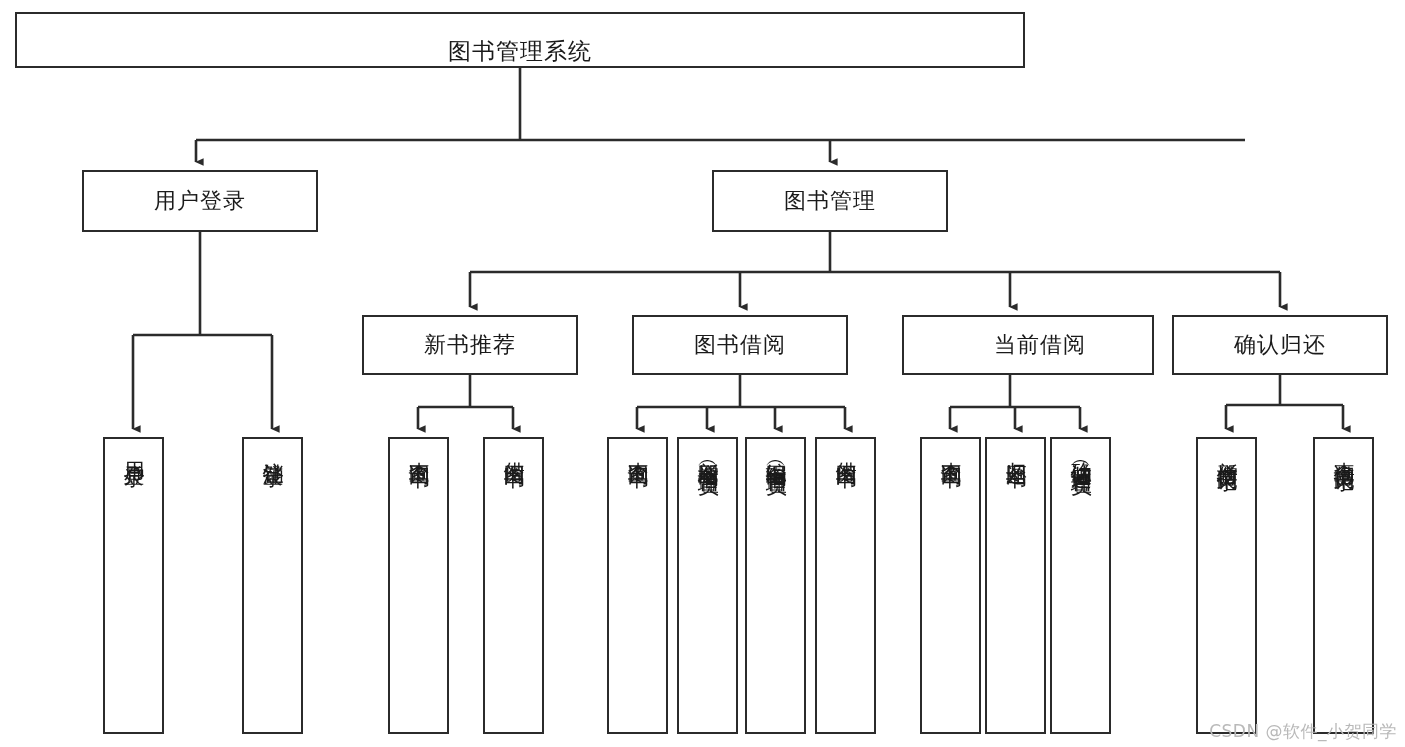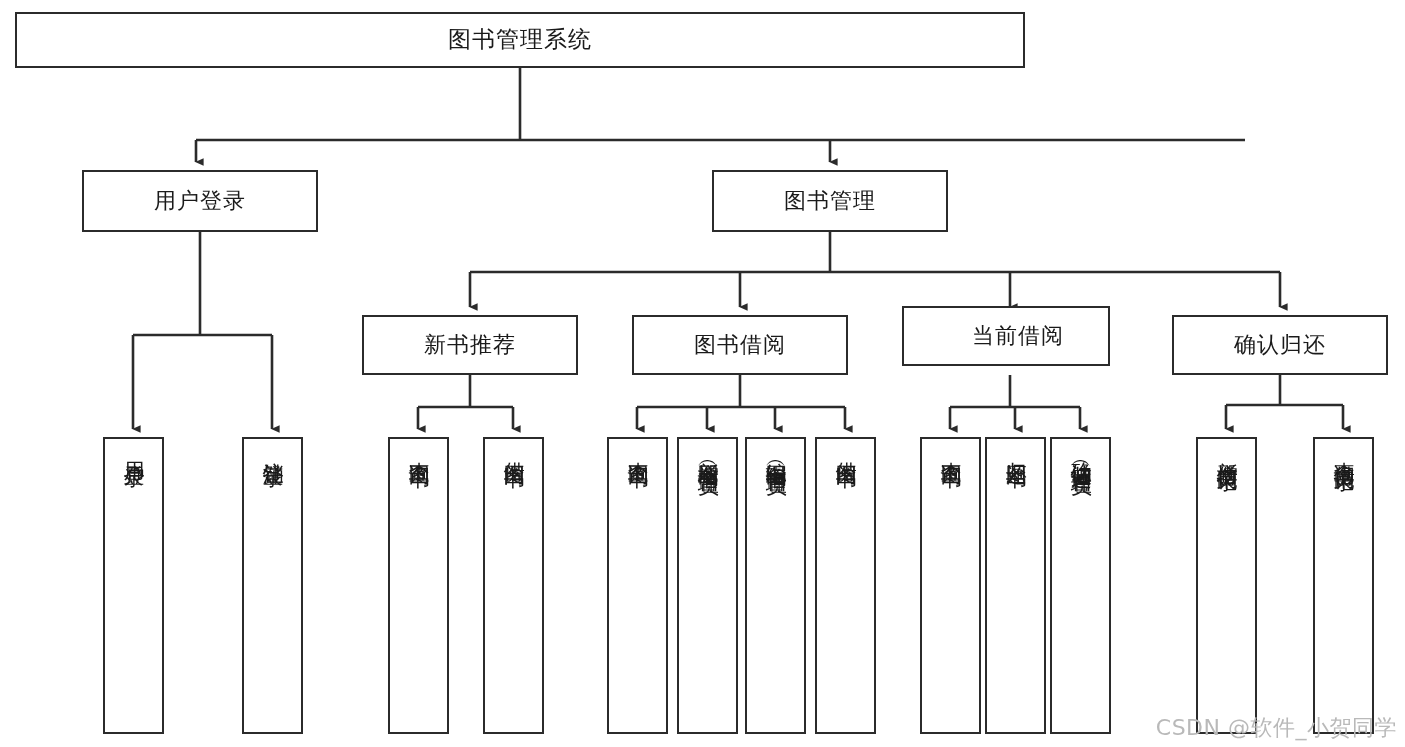--- a/index.html
+++ b/index.html
@@ -36,40 +36,41 @@
     justify-content: center;
     color: #1a1a1a;
   }
   .node.horiz {
     font-size: 22px;
     letter-spacing: 1px;
     line-height: 1.2;
   }
   .node.root {
     font-size: 23px;
+    align-items: flex-end;
   }
   .node.leaf {
     align-items: flex-start;
     justify-content: center;
     padding-top: 6px;
   }
   .vtext {
     writing-mode: vertical-rl;
     text-orientation: upright;
     font-size: 21px;
     line-height: 1.12;
     letter-spacing: 2px;
     white-space: nowrap;
     color: #1a1a1a;
   }
   .watermark {
     position: absolute;
     right: 8px;
     bottom: 4px;
-    font-size: 22px;
+    font-size: 17px;
     color: #b9b9b9;
     letter-spacing: 0.5px;
     white-space: nowrap;
   }
 </style>
 </head>
 <body>
 
 <div id="canvas">
 
@@ -134,21 +135,21 @@
   <div class="node horiz" id="node-l2-1" style="left: 712px; top: 170px; width: 236px; height: 62px;">
     <span>图书管理</span>
   </div>
 
   <div class="node horiz" id="node-l3-0" style="left: 362px; top: 315px; width: 216px; height: 60px;">
     <span>新书推荐</span>
   </div>
   <div class="node horiz" id="node-l3-1" style="left: 632px; top: 315px; width: 216px; height: 60px; text-align: center;">
     <span>图书借阅</span>
   </div>
-  <div class="node horiz" id="node-l3-2" style="left: 902px; top: 306px; width: 208px; height: 60px; padding-left: 24px;">
+  <div class="node horiz" id="node-l3-2" style="left: 902px; top: 315px; width: 252px; height: 60px; padding-left: 24px;">
     <span>当前借阅</span>
   </div>
   <div class="node horiz" id="node-l3-3" style="left: 1172px; top: 315px; width: 216px; height: 60px;">
     <span>确认归还</span>
   </div>
 
   <div class="node leaf" id="node-leaf-0" style="left: 103px; top: 437px; width: 61px; height: 297px;">
     <span class="vtext">用户登录</span>
   </div>
   <div class="node leaf" id="node-leaf-1" style="left: 242px; top: 437px; width: 61px; height: 297px;">

